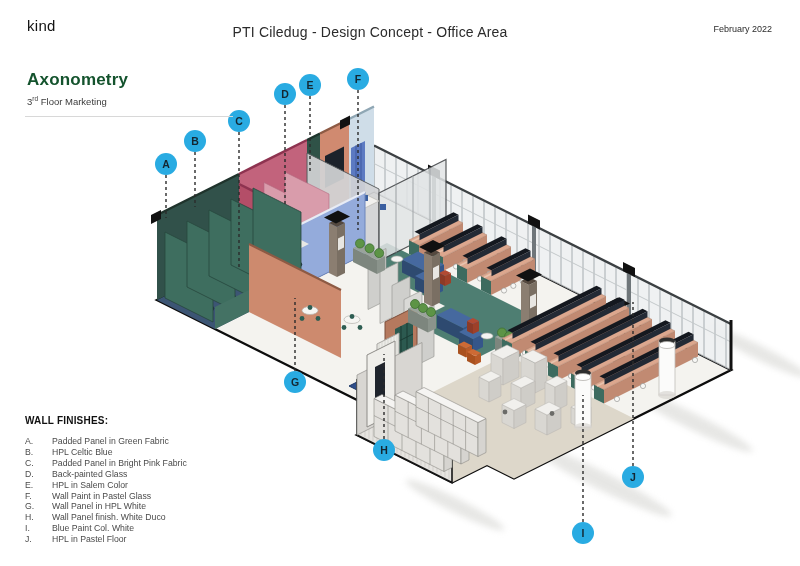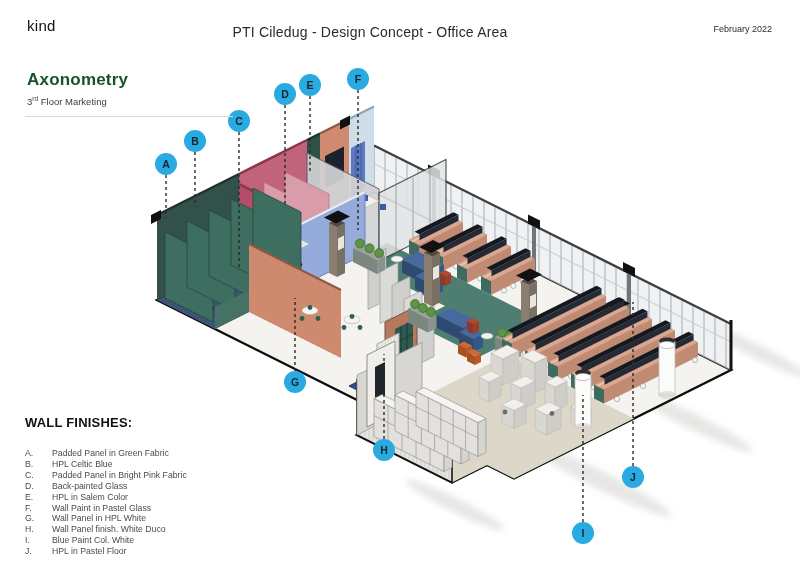--- a/index.html
+++ b/index.html
@@ -9,21 +9,21 @@
   #axon-svg{position:absolute;left:0;top:0;z-index:1;}
   .txt{position:absolute;z-index:2;}
   #logo{left:27px;top:17px;font-size:15px;font-weight:400;letter-spacing:.3px;color:#111;}
   #doc-title{left:0;top:24px;width:740px;text-align:center;font-size:14px;color:#2b2b2b;letter-spacing:.2px;}
   #doc-date{right:28px;top:24px;font-size:9px;color:#2b2b2b;}
   #page-title{left:27px;top:70px;font-size:17px;font-weight:700;color:#14532d;letter-spacing:.2px;}
   #page-subtitle{left:27px;top:95px;font-size:9.5px;color:#3c3c3c;}
   #page-subtitle sup{font-size:6.5px;}
   #title-rule{left:25px;top:116px;width:208px;height:1px;background:#d8d8d8;}
   #legend{left:25px;top:415px;width:230px;}
-  #legend .hdr{font-size:13px;font-weight:700;color:#111;letter-spacing:.2px;margin-bottom:18px;}
+  #legend .hdr{font-size:10px;font-weight:700;color:#111;letter-spacing:.2px;margin-bottom:10px;}
   #legend .row{display:flex;font-size:8.7px;color:#4a4a4a;line-height:10.9px;}
   #legend .row .lt{width:27px;flex:none;}
 </style>
 </head>
 <body>
 
 <div id="stage">
   <svg id="axon-svg" width="800" height="566" viewBox="0 0 800 566">
     <defs>
         <filter id="soft" x="-40%" y="-40%" width="180%" height="180%">

